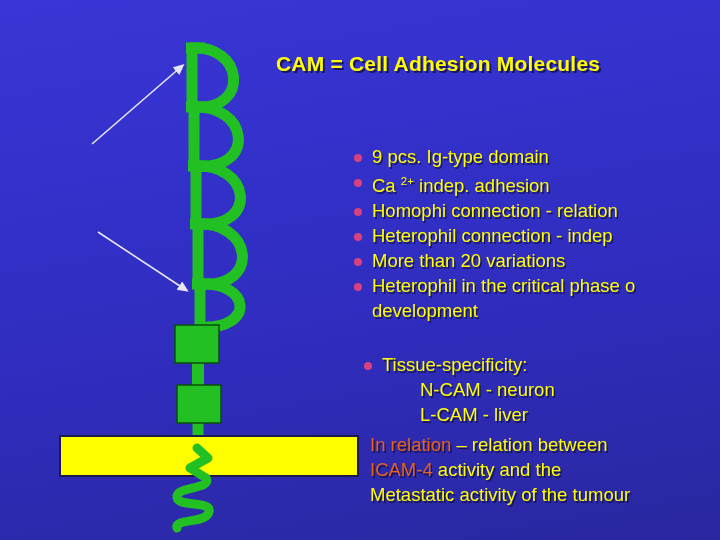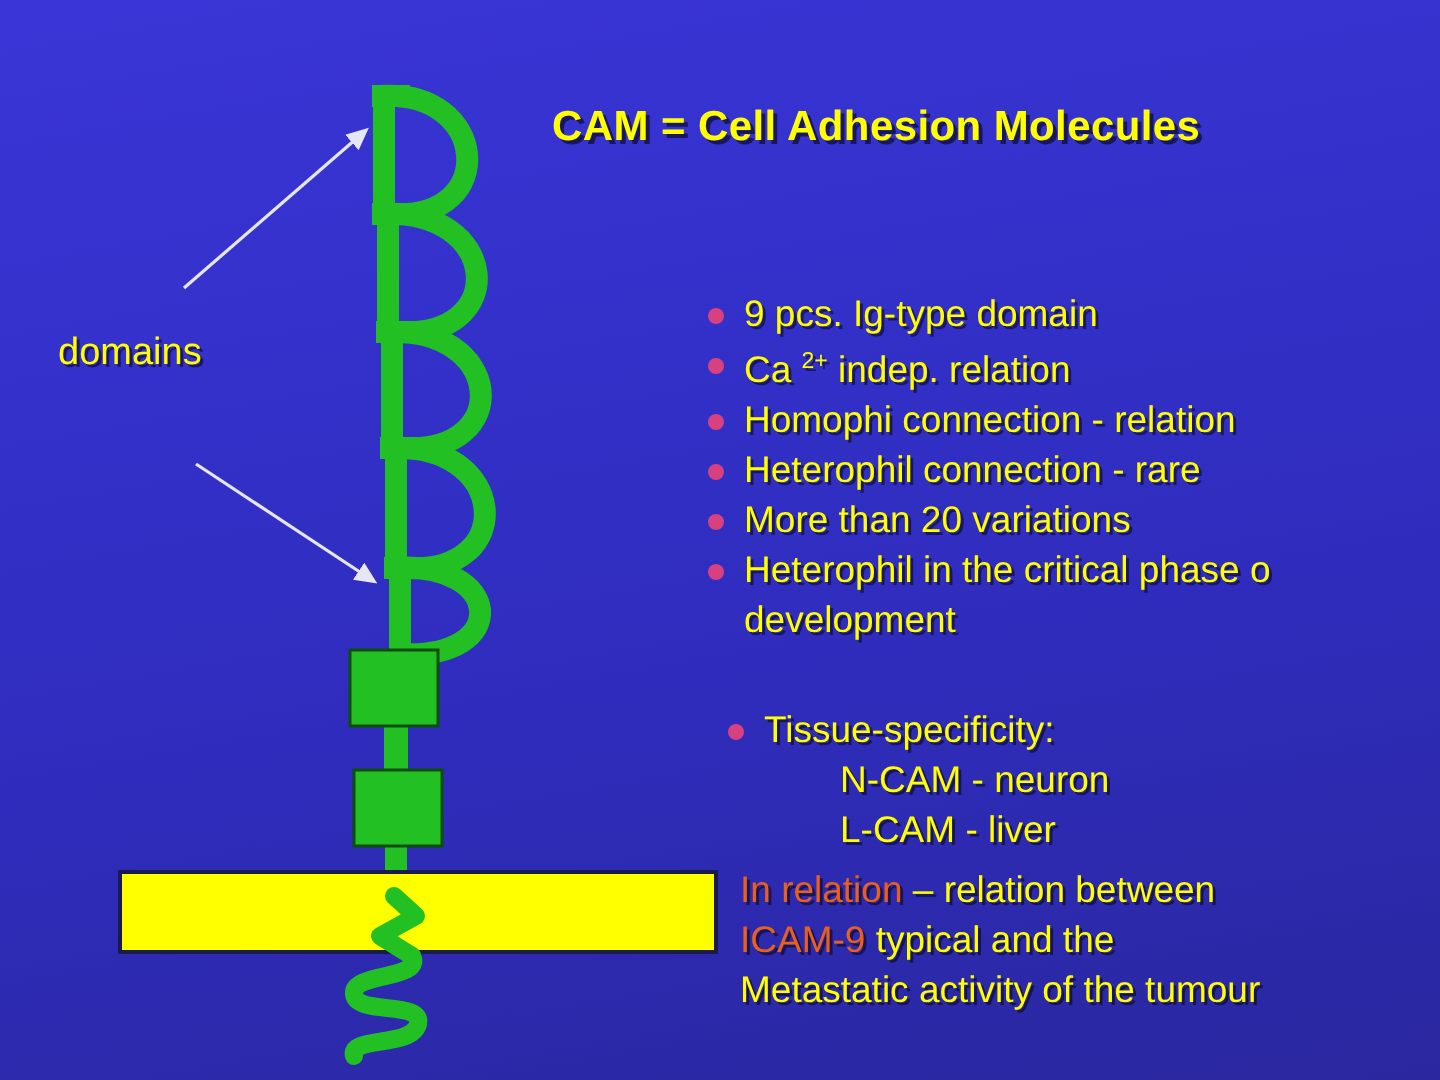--- a/index.html
+++ b/index.html
@@ -154,52 +154,51 @@
         <path d="M0,0 L7,3.2 L0,6.4 z" fill="#e6e6f5"></path>
       </marker>
     </defs>
     <line x1="92" y1="144" x2="182" y2="66" stroke="#e6e6f5" stroke-width="1.6" marker-end="url(#ah)"></line>
     <line x1="98" y1="232" x2="186" y2="290" stroke="#e6e6f5" stroke-width="1.6" marker-end="url(#ah)"></line>
   </svg>
 
   <div id="title">CAM = Cell Adhesion Molecules</div>
 
   <div id="left-label">
-    <div>domains</div>
   </div>
 
   <ul class="bullet-list" id="list-main">
     <li class="bullet-item">
       <span>9 pcs.  Ig-type domain</span>
     </li>
     <li class="bullet-item">
-      <span>Ca </span><sup>2+</sup><span> indep. relation</span>
+      <span>Ca </span><sup>2+</sup><span> indep. adhesion</span>
     </li>
     <li class="bullet-item">
       <span>Homophi connection - relation</span>
     </li>
     <li class="bullet-item">
-      <span>Heterophil connection - rare</span>
+      <span>Heterophil connection - indep</span>
     </li>
     <li class="bullet-item">
       <span>More than 20 variations</span>
     </li>
     <li class="bullet-item">
       <span>Heterophil in the critical phase o</span>
       <span class="wrap2">development</span>
     </li>
   </ul>
 
   <ul class="bullet-list" id="list-tissue">
     <li class="bullet-item">
       <span>Tissue-specificity:</span>
     </li>
     <li class="sub-line">N-CAM - neuron</li>
     <li class="sub-line">L-CAM - liver</li>
   </ul>
 
   <div id="melanoma">
     <span class="ln"><span class="hl">In relation</span><span> – relation between</span></span>
-    <span class="ln"><span class="hl">ICAM-9</span><span> typical and  the</span></span>
+    <span class="ln"><span class="hl">ICAM-4</span><span> activity and  the</span></span>
     <span class="ln">Metastatic activity of the tumour</span>
   </div>
 
 </div>
 
 </body></html>

